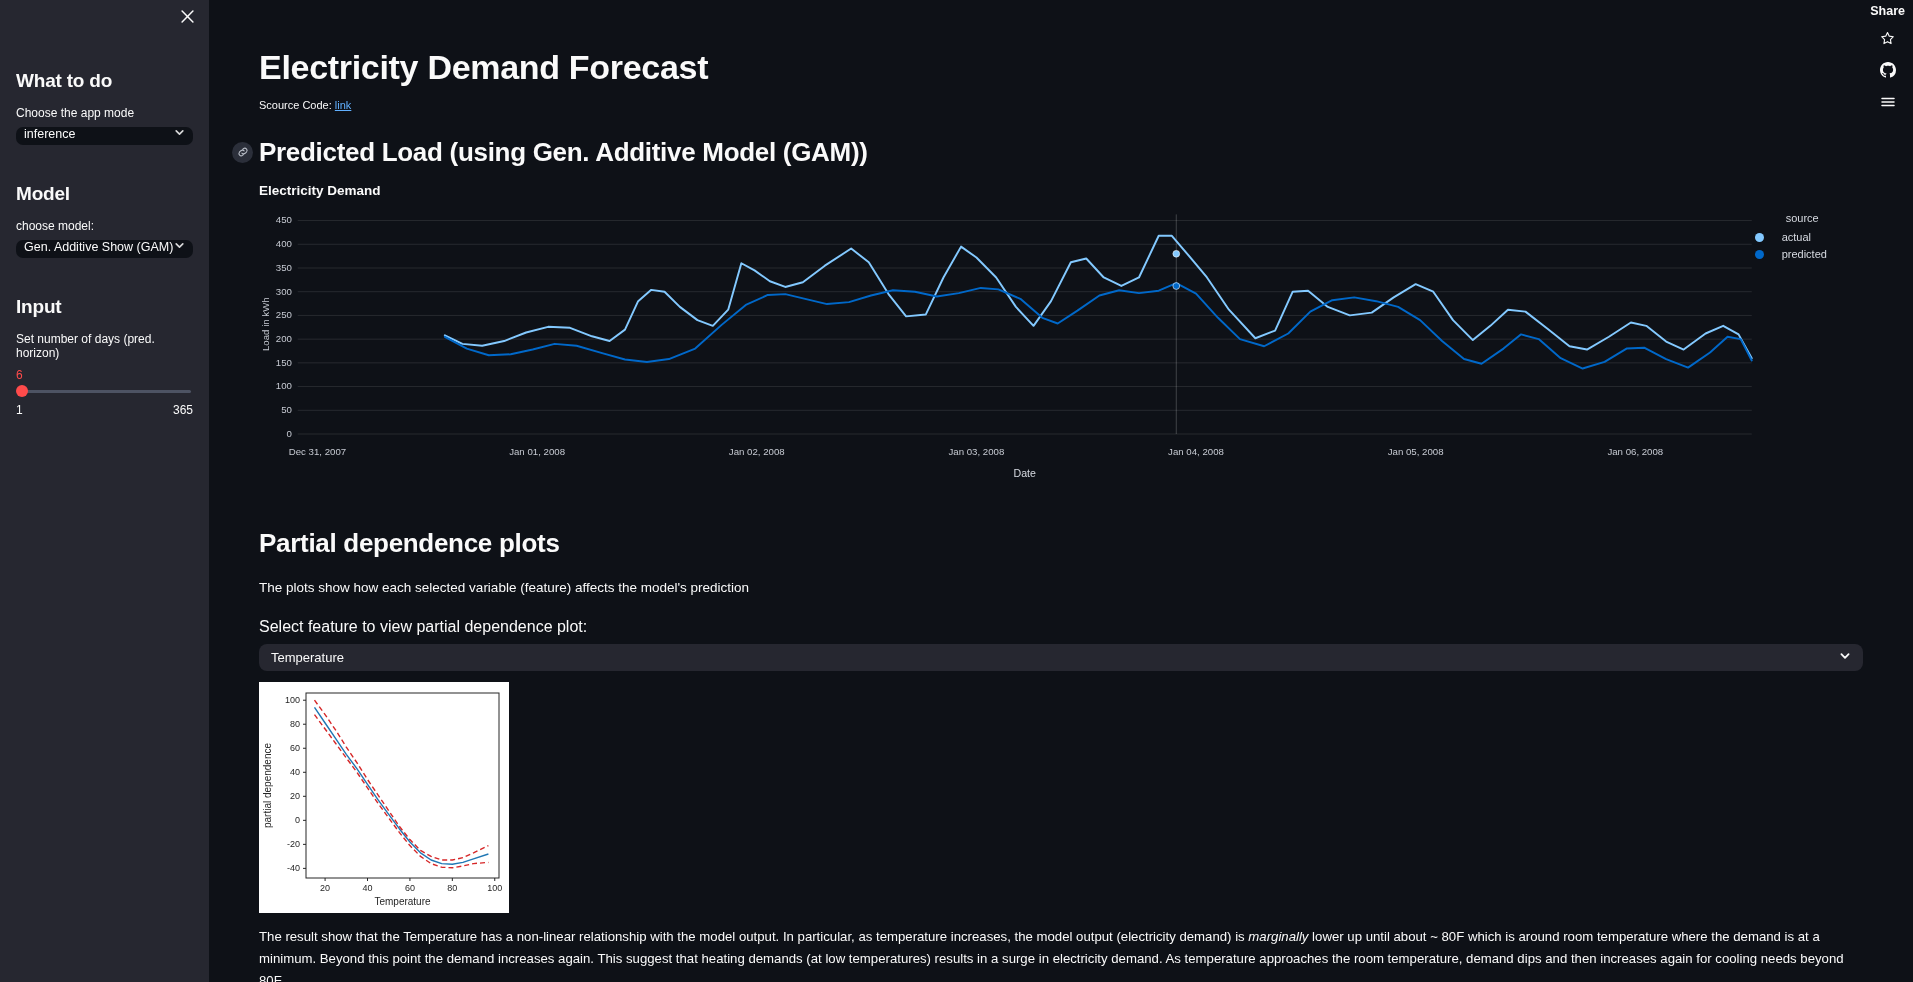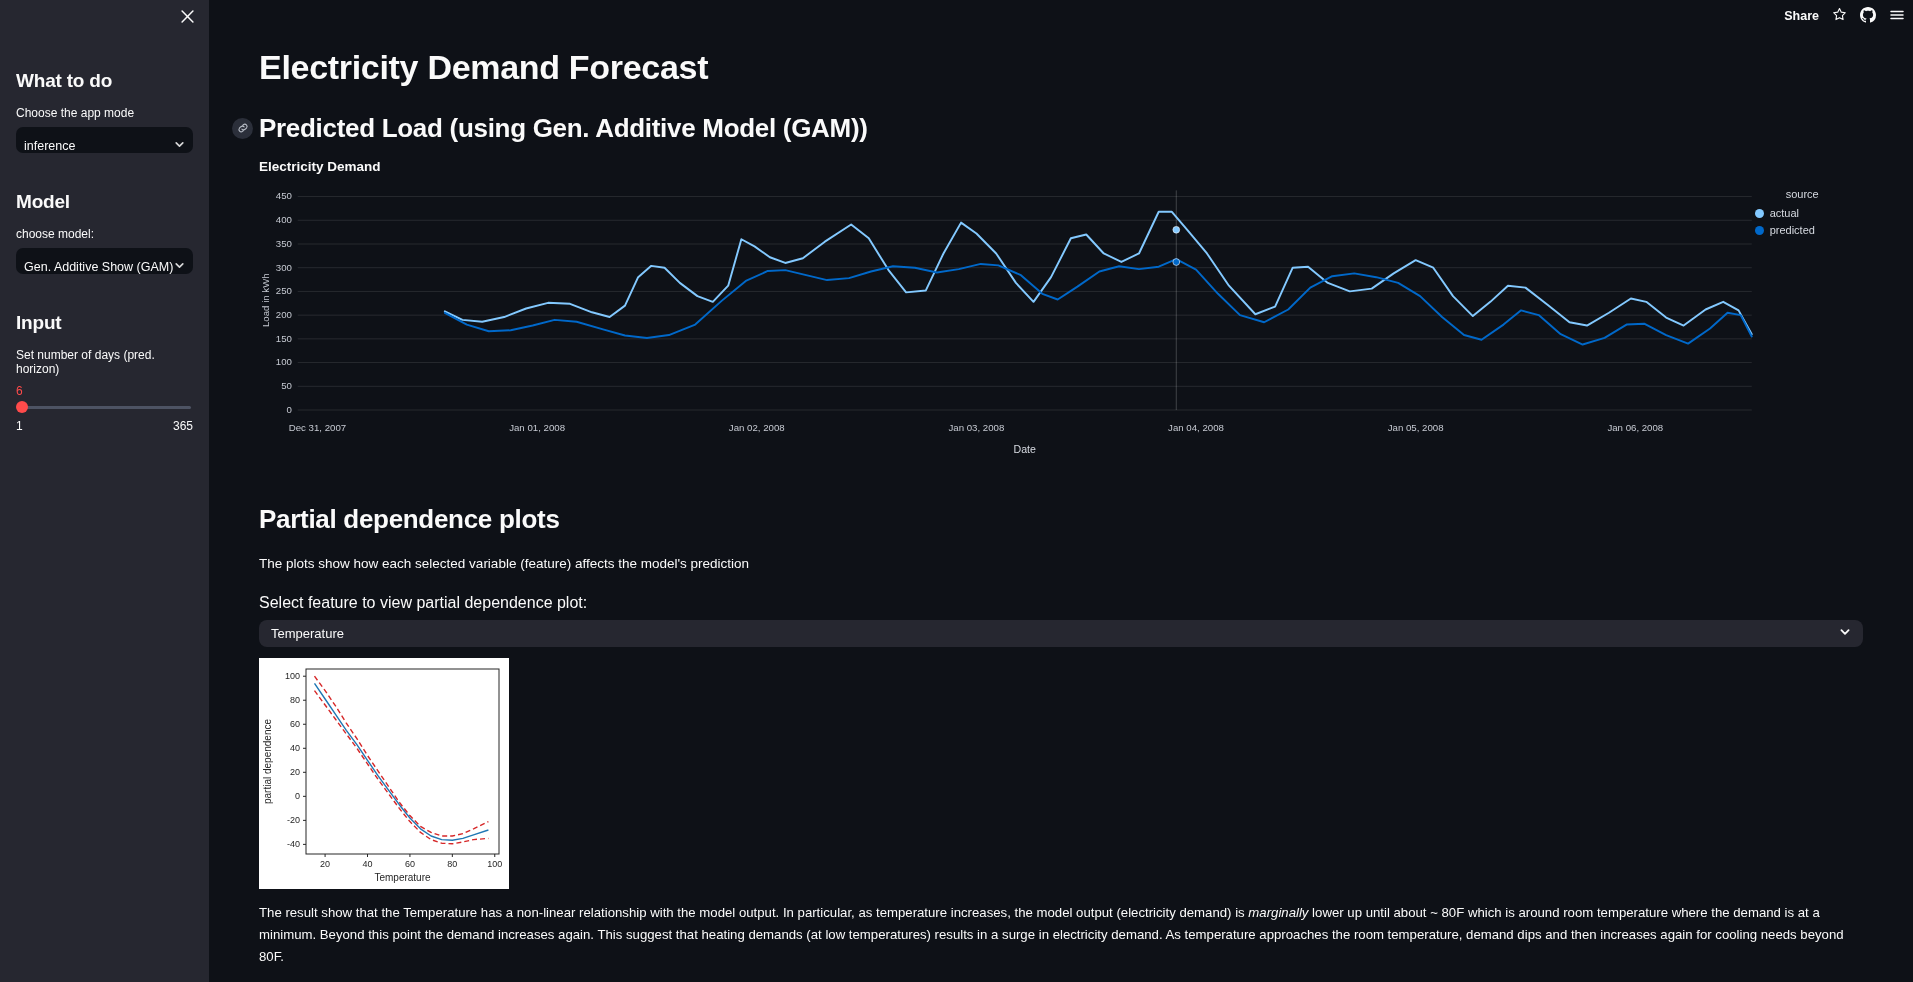--- a/index.html
+++ b/index.html
@@ -19,37 +19,37 @@
   }
   .sidebar-close {
     position:absolute; top:4px; right:8px;
     width:28px; height:28px; border:none; background:transparent;
     color:#fafafa; font-size:14px; cursor:pointer; border-radius:6px;
     display:flex; align-items:center; justify-content:center;
   }
   .sb-h { font-size:19px; font-weight:bold; letter-spacing:-.2px; }
   .sb-label { font-size:12px; margin-top:14px; color:#fafafa; }
   .sb-select {
-    margin-top:7px; height:26px; background:#0e1117; border-radius:7px;
-    display:flex; align-items:flex-end; justify-content:space-between;
+    margin-top:7px; height:18px; background:#0e1117; border-radius:7px;
+    display:flex; align-items:flex-start; justify-content:space-between;
     padding:0 8px; font-size:12.5px; cursor:pointer;
   }
   .sb-select svg { opacity:.85; }
   .sb-gap { height:38px; }
   .slider-value { color:#ff4b4b; font-size:12px; margin-top:8px; }
   .slider { position:relative; height:14px; margin-top:2px; }
   .slider-track { position:absolute; left:2px; right:2px; top:6px; height:3px; background:rgba(151,166,195,.35); border-radius:2px; }
   .slider-thumb { position:absolute; left:0px; top:1px; width:12px; height:12px; border-radius:50%; background:#ff4b4b; cursor:grab; }
   .slider-minmax { display:flex; justify-content:space-between; font-size:12px; margin-top:5px; }
 
   
   .main { flex:1; position:relative; padding:48px 50px 0 50px; overflow:hidden; }
   .toolbar {
     position:absolute; top:4px; right:8px;
-    display:flex; align-items:center; gap:13px; height:24px;
+    display:flex; align-items:center; gap:13px; height:24px;flex-direction:column;
   }
   .share-btn { background:none; border:none; color:#fafafa; font-size:12.5px; font-weight:bold; cursor:pointer; font-family:inherit; }
   .icon-btn { background:none; border:none; cursor:pointer; color:#fafafa; display:flex; align-items:center; }
 
   h1.page-title { font-size:34px; font-weight:bold; letter-spacing:-.3px; }
   .source-line { margin-top:12px; font-size:11px; color:#fafafa; }
   .source-line a { color:#61b0ff; }
 
   .section-heading-row { display:flex; align-items:center; margin-top:26px; position:relative; }
   .anchor-chip {
@@ -63,21 +63,21 @@
   .checkbox-box {
     width:15px; height:15px; border-radius:3px; background:#ff4b4b;
     display:flex; align-items:center; justify-content:center;
   }
   .checkbox-label { font-size:13px; }
 
   .chart-title { margin-top:15px; font-size:13.5px; font-weight:bold; }
   .chart-row { display:flex; margin-top:6px; }
   .legend { width:112px; padding-top:8px; font-size:11px; color:#d6dae1; }
   .legend-title { margin-bottom:7px;margin-left:31px; }
-  .legend-item { display:flex; align-items:center; gap:6px; margin-bottom:5px; }
+  .legend-item { display:flex; align-items:center; gap:18px; margin-bottom:5px; }
   .legend-dot { width:9px; height:9px; border-radius:50%; }
 
   .pdp-desc { margin-top:21px; font-size:13.5px; }
   .pdp-select-label { margin-top:23px; font-size:16px; }
   .wide-select {
     margin-top:8px; height:27px; background:#262730; border-radius:8px;
     display:flex; align-items:center; justify-content:space-between;
     padding:0 12px; font-size:13px; cursor:pointer;
   }
   .pdp-figure { margin-top:11px; width:250px; height:231px; background:#fff; }
@@ -161,20 +161,21 @@
         <span>
           <svg width="16" height="16" viewBox="0 0 16 16">
               <path d="M2 4.5h12M2 8h12M2 11.5h12" stroke="#fafafa" stroke-width="1.5" stroke-linecap="round"></path>
             </svg>
         </span>
       </button>
     </div>
 
     <h1 class="page-title">Electricity Demand Forecast</h1>
 
+    <p class="source-line"><span>Scource Code: </span><a href="#">link</a></p>
 
     <div class="section-heading-row">
       <span class="anchor-chip">
         <span>
           <svg width="12" height="12" viewBox="0 0 16 16">
               <path d="M6.5 9.5a3 3 0 004.3.2l2-2a3 3 0 00-4.2-4.2l-1 1M9.5 6.5a3 3 0 00-4.3-.2l-2 2a3 3 0 004.2 4.2l1-1" fill="none" stroke="#b9bec7" stroke-width="1.5" stroke-linecap="round"></path>
             </svg>
         </span>
       </span>
       <h2 class="section-heading">Predicted Load (using Gen. Additive Model (GAM))</h2>

